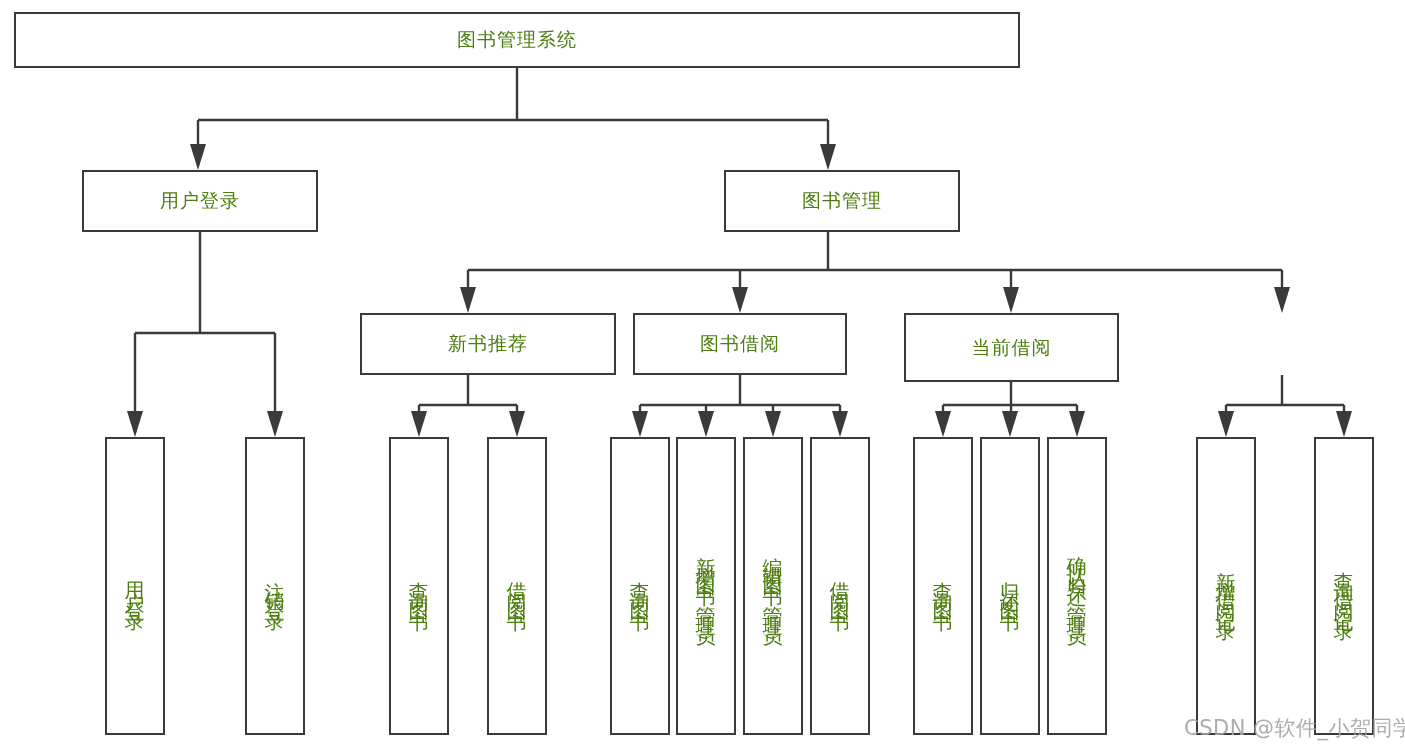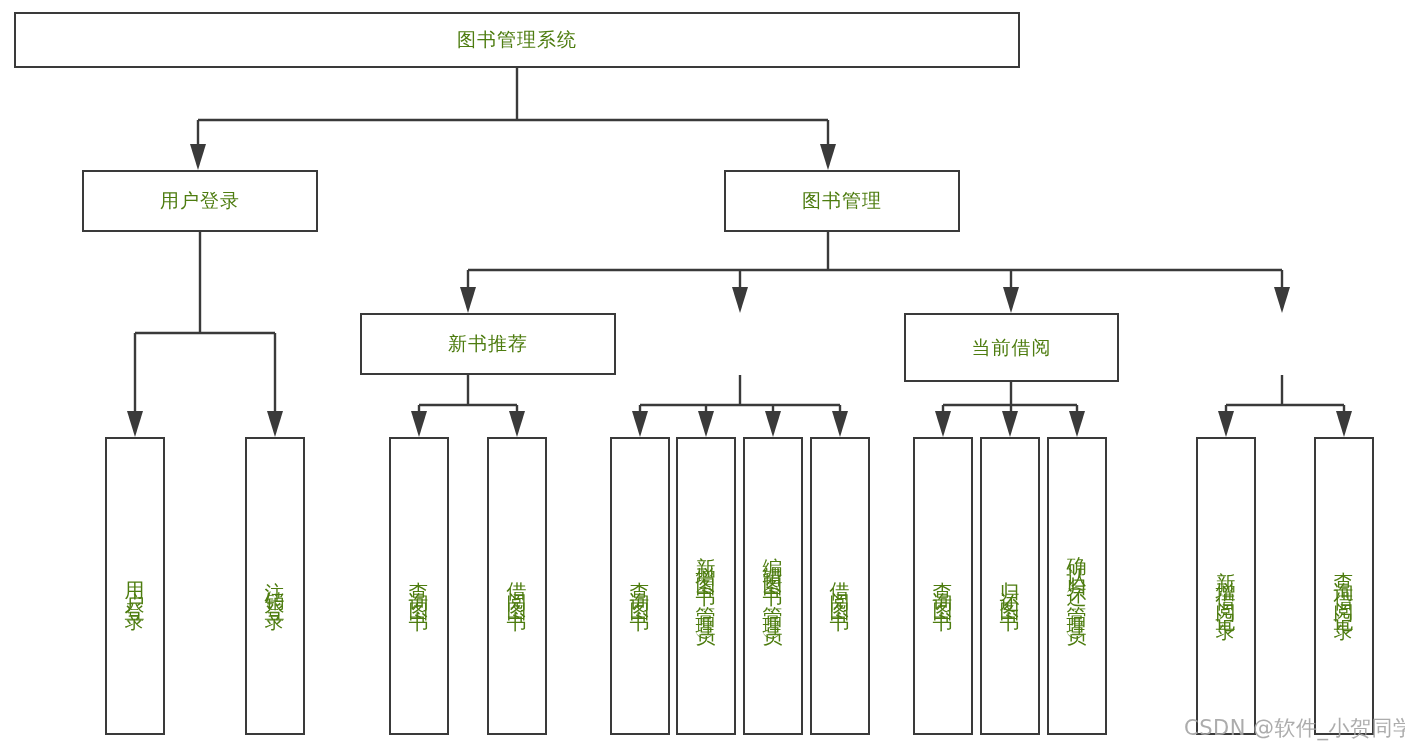--- a/index.html
+++ b/index.html
@@ -138,20 +138,23 @@
   <div class="box h n-l2a">
     <span>用户登录</span>
   </div>
   <div class="box h n-l2b">
     <span>图书管理</span>
   </div>
 
   <div class="box h n-l3a">
     <span>新书推荐</span>
   </div>
+  <div class="box h n-l3b">
+    <span>图书借阅</span>
+  </div>
   <div class="box h n-l3c">
     <span>当前借阅</span>
   </div>
 
   <div class="box v leaf n-f01">
     <span class="vtext">用户登录</span>
   </div>
   <div class="box v leaf n-f02">
     <span class="vtext">注销登录</span>
   </div>

